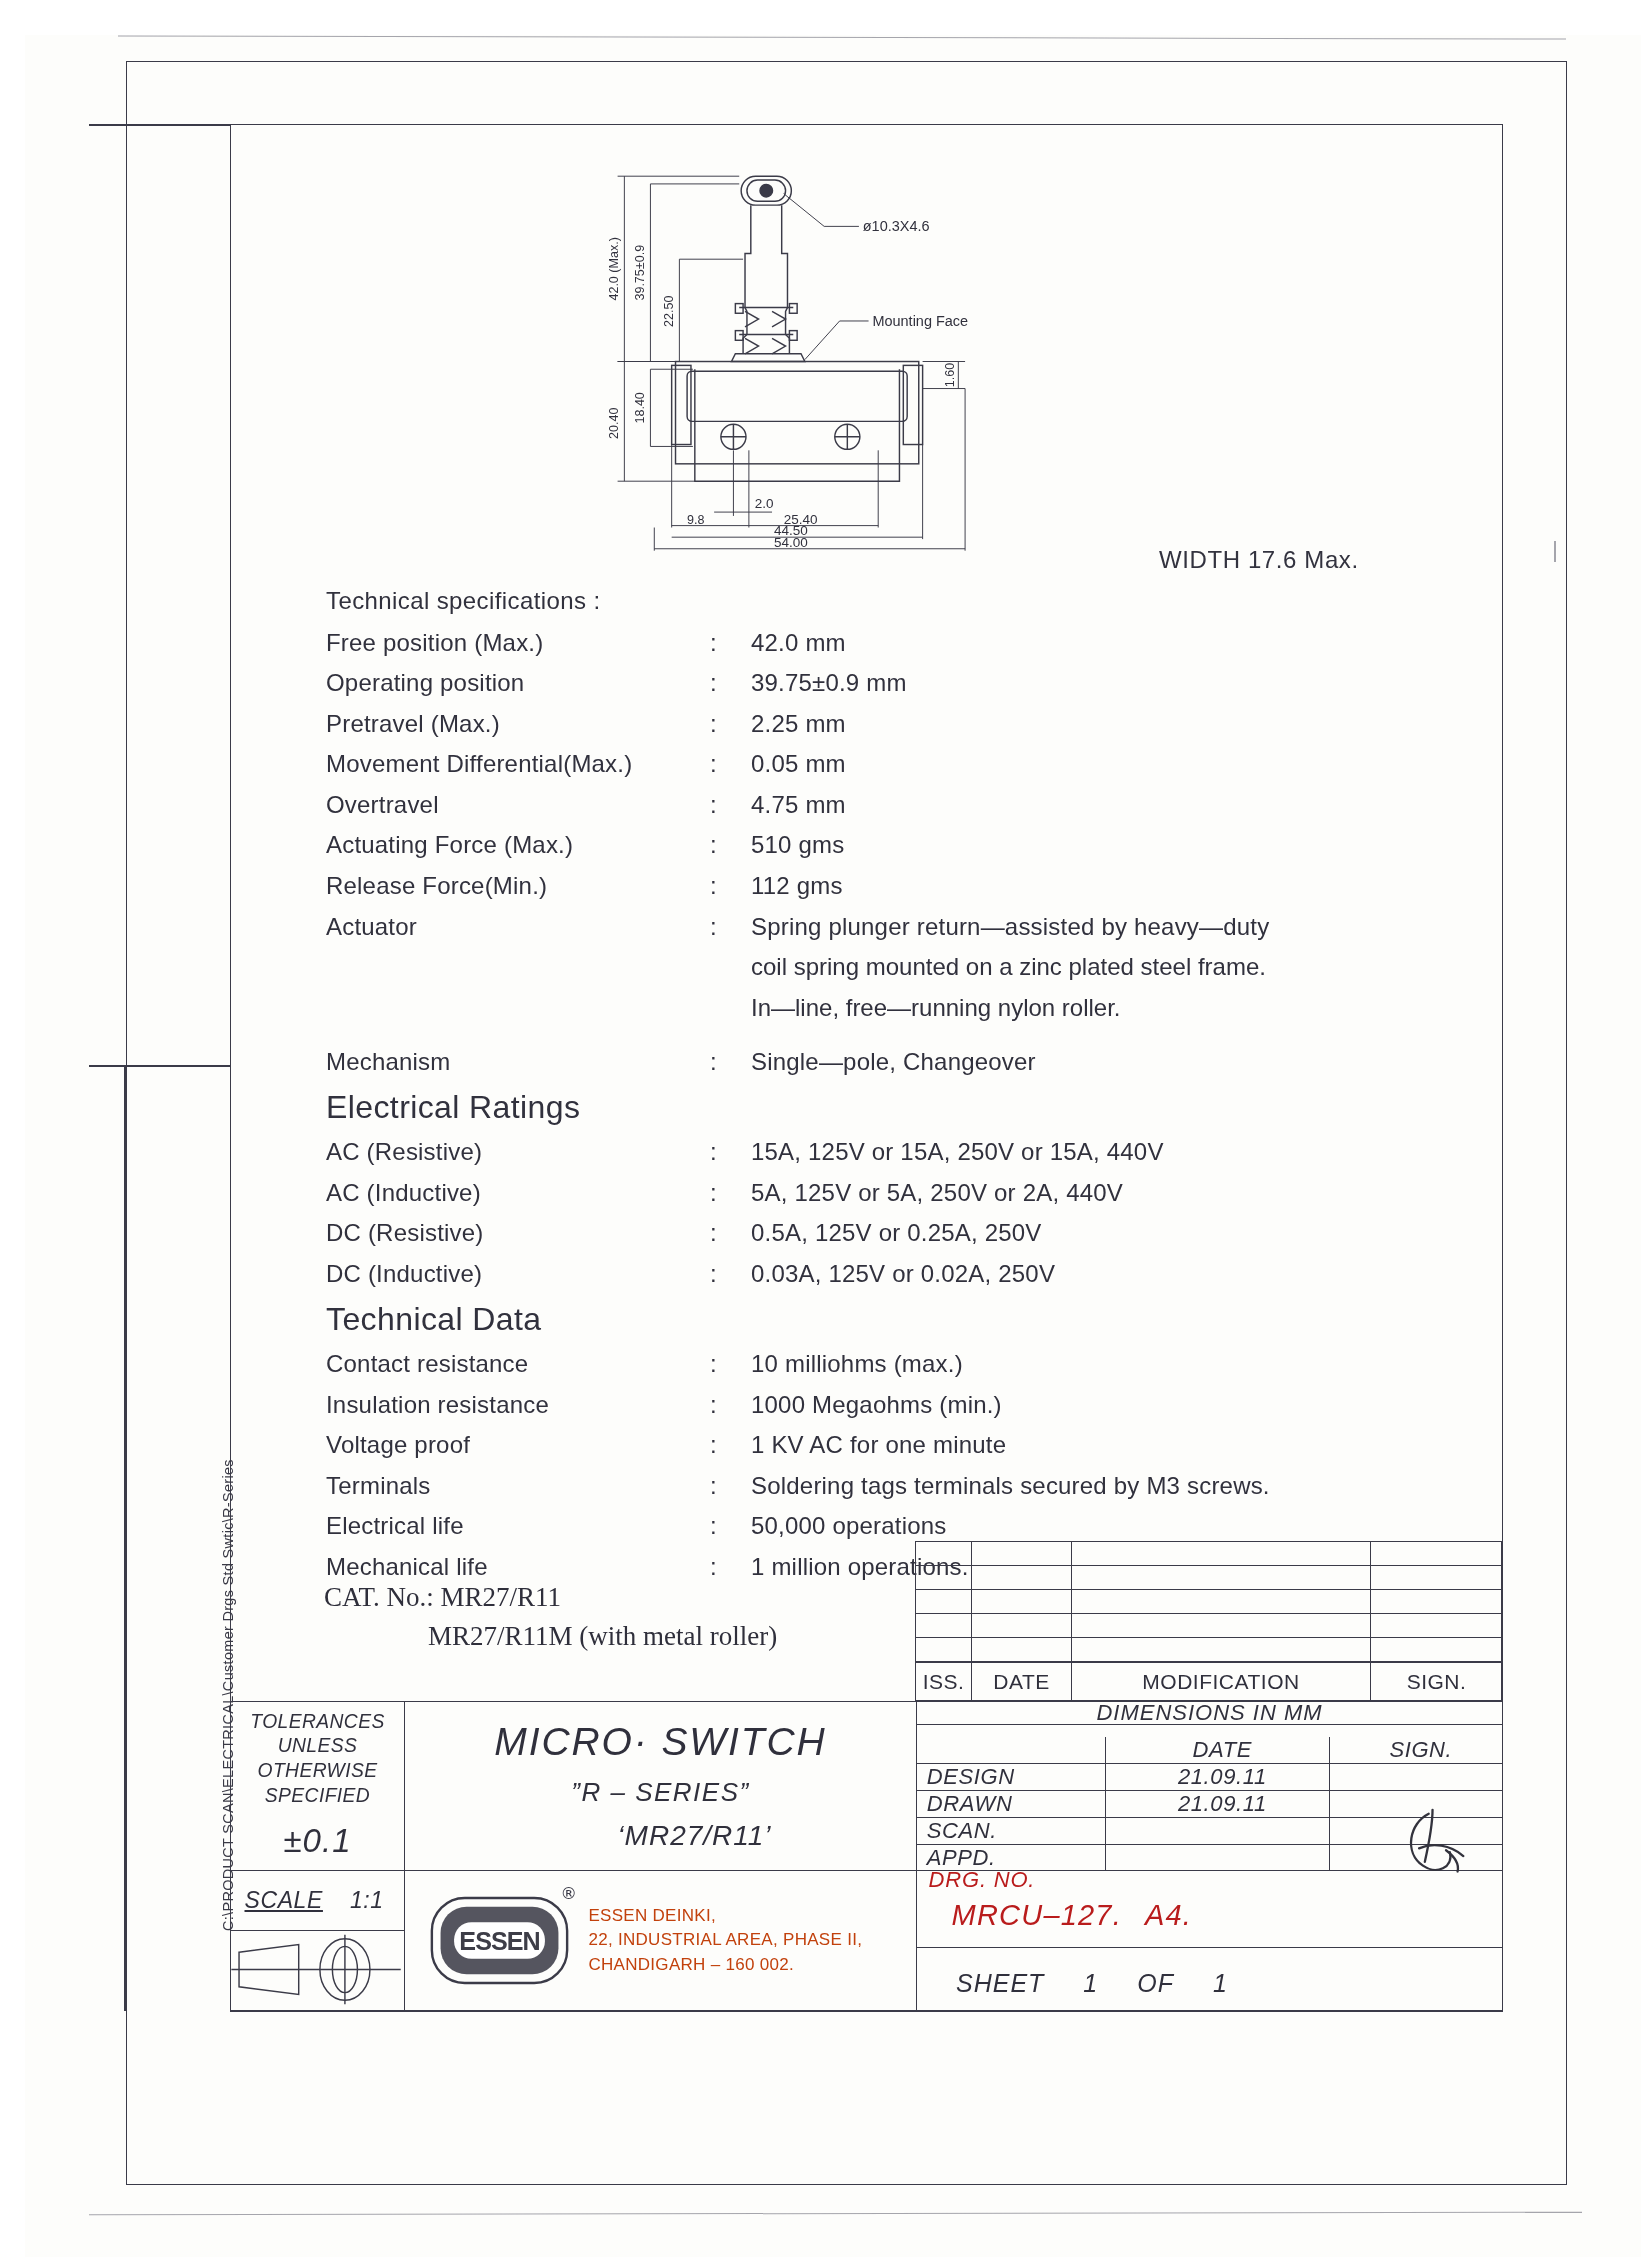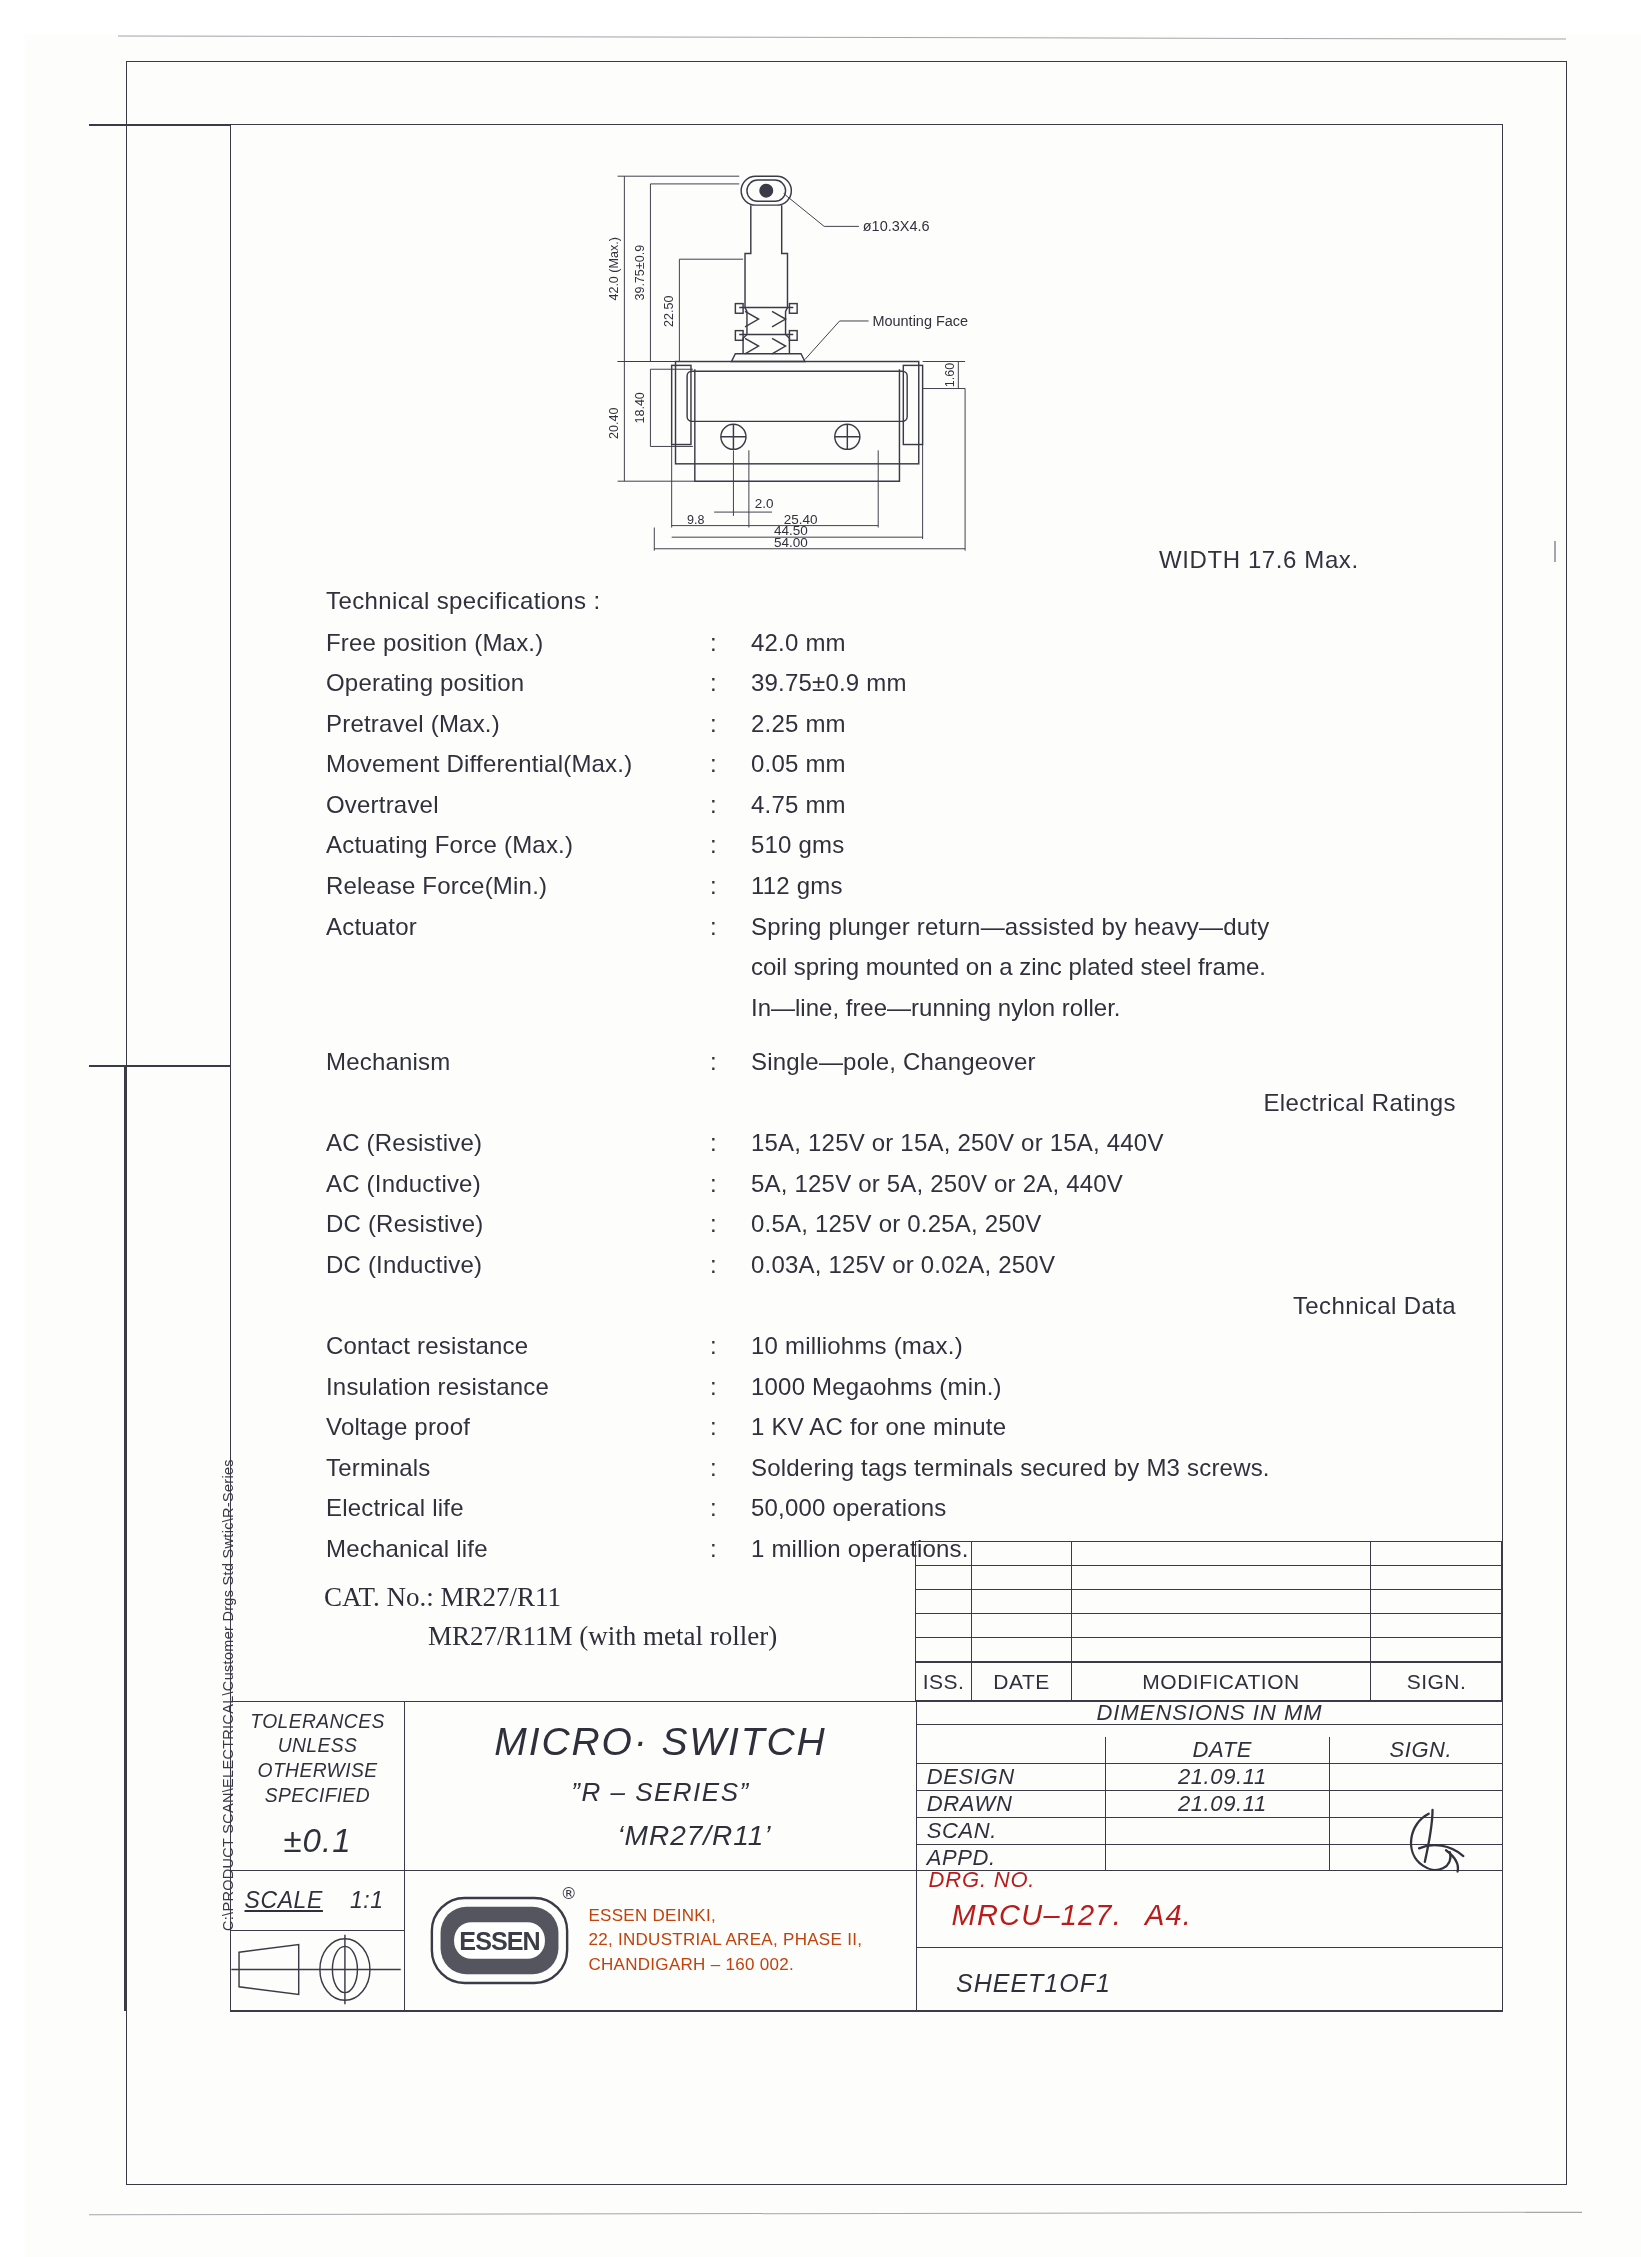--- a/index.html
+++ b/index.html
@@ -113,24 +113,23 @@
     width: 41px;
     flex: 0 0 41px;
   }
   .spec-value { flex: 1 1 auto; }
   .spec-cont {
     margin-left: 425px;
     font-size: 24px;
     margin-bottom: 12.6px;
   }
   .spec-section {
-    font-size: 24px;
+    font-size: 32px;
     letter-spacing: 0.4px;
     margin-bottom: 12.6px;
-    text-align: right;
   }
   .spacer-sm { height: 13.5px; }
 
   
   .catno {
     position: absolute;
     left: 324px; top: 1578px;
     font-family: "Liberation Serif", serif;
     font-size: 27px;
     color: #2f2f3b;
@@ -318,20 +317,21 @@
   .tb-sheet {
     position: absolute; left: 686px; top: 254px;
     width: 585px; height: 54px;
     display: flex; align-items: center;
     font-family: "Liberation Sans", sans-serif;
     font-style: italic;
     font-size: 25px;
     letter-spacing: 1px;
     color: #30303c;
     padding-left: 39px;
+    gap: 39px;
   }
 
   .sig-scribble {
     position: absolute;
     left: 1390px; top: 1806px;
     width: 87px; height: 77px;
     pointer-events: none;
   }
 </style>
 </head>

